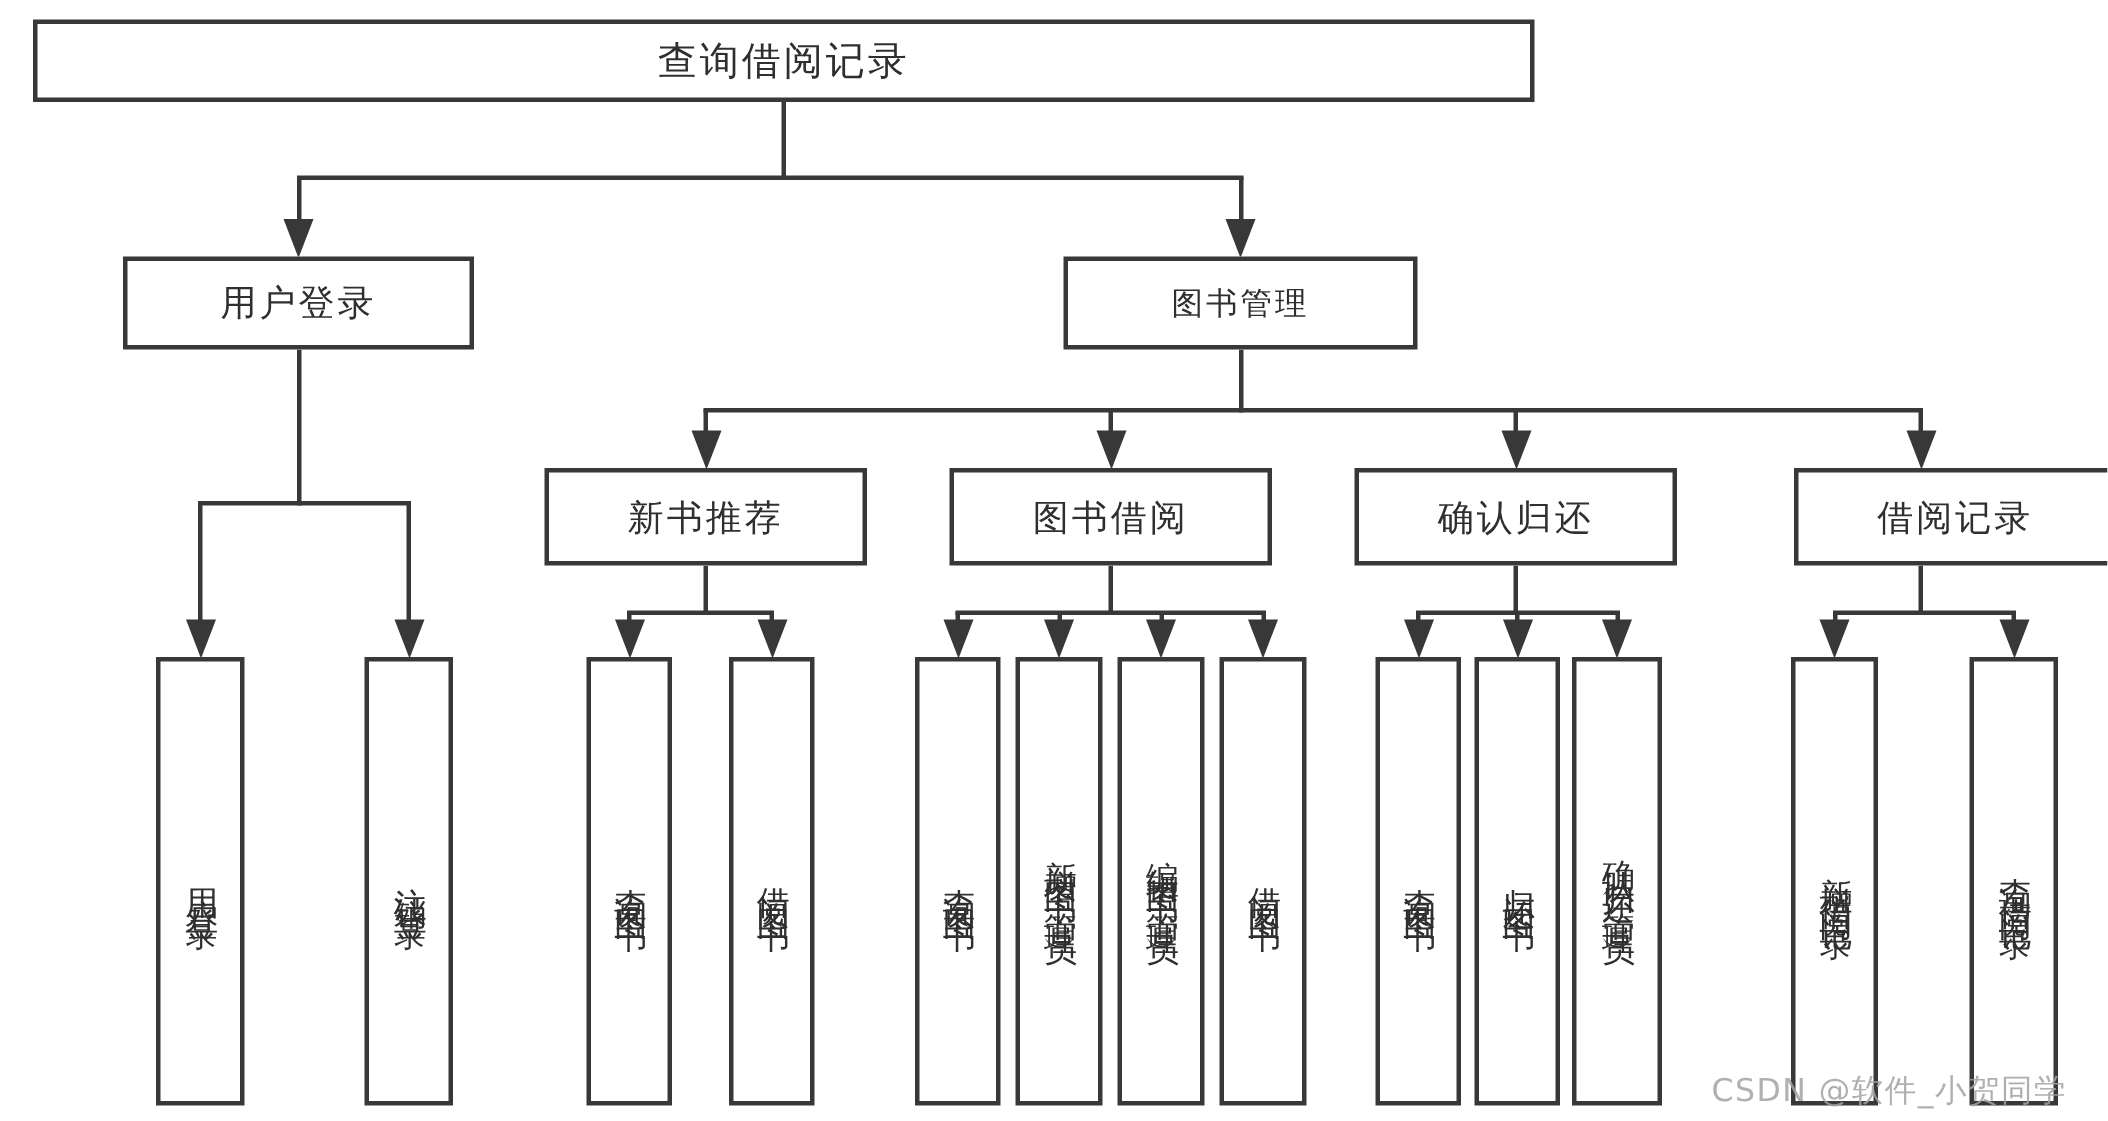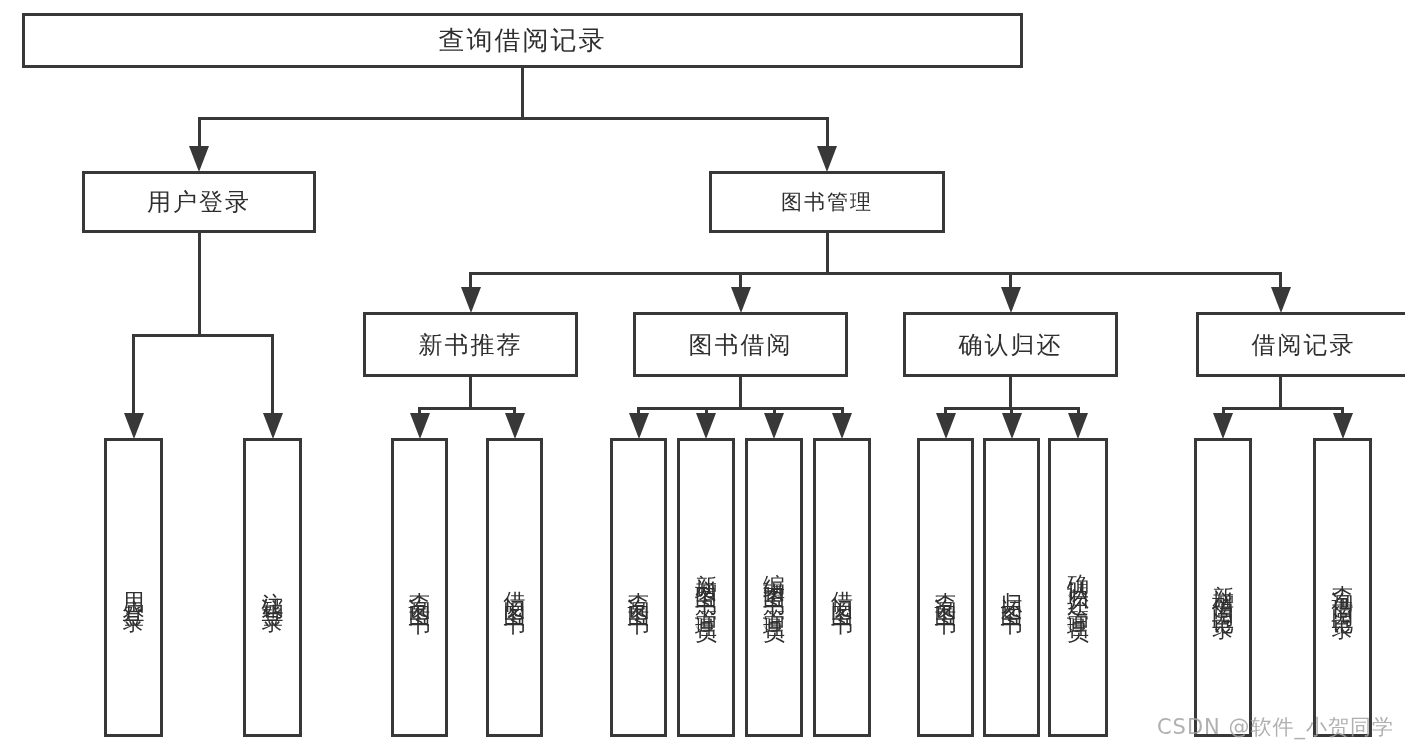--- a/index.html
+++ b/index.html
@@ -41,21 +41,21 @@
     position: absolute;
     width: 0;
     height: 0;
     border-left: 10px solid transparent;
     border-right: 10px solid transparent;
     border-top: 26px solid #383838;
     z-index: 1;
   }
   .watermark {
     position: absolute;
-    right: 11px;
+    right: 27px;
     top: 713px;
     font-size: 21px;
     letter-spacing: 1px;
     color: rgba(162,162,162,0.85);
     z-index: 5;
     white-space: nowrap;
   }
 </style>
 </head>
 <body>

